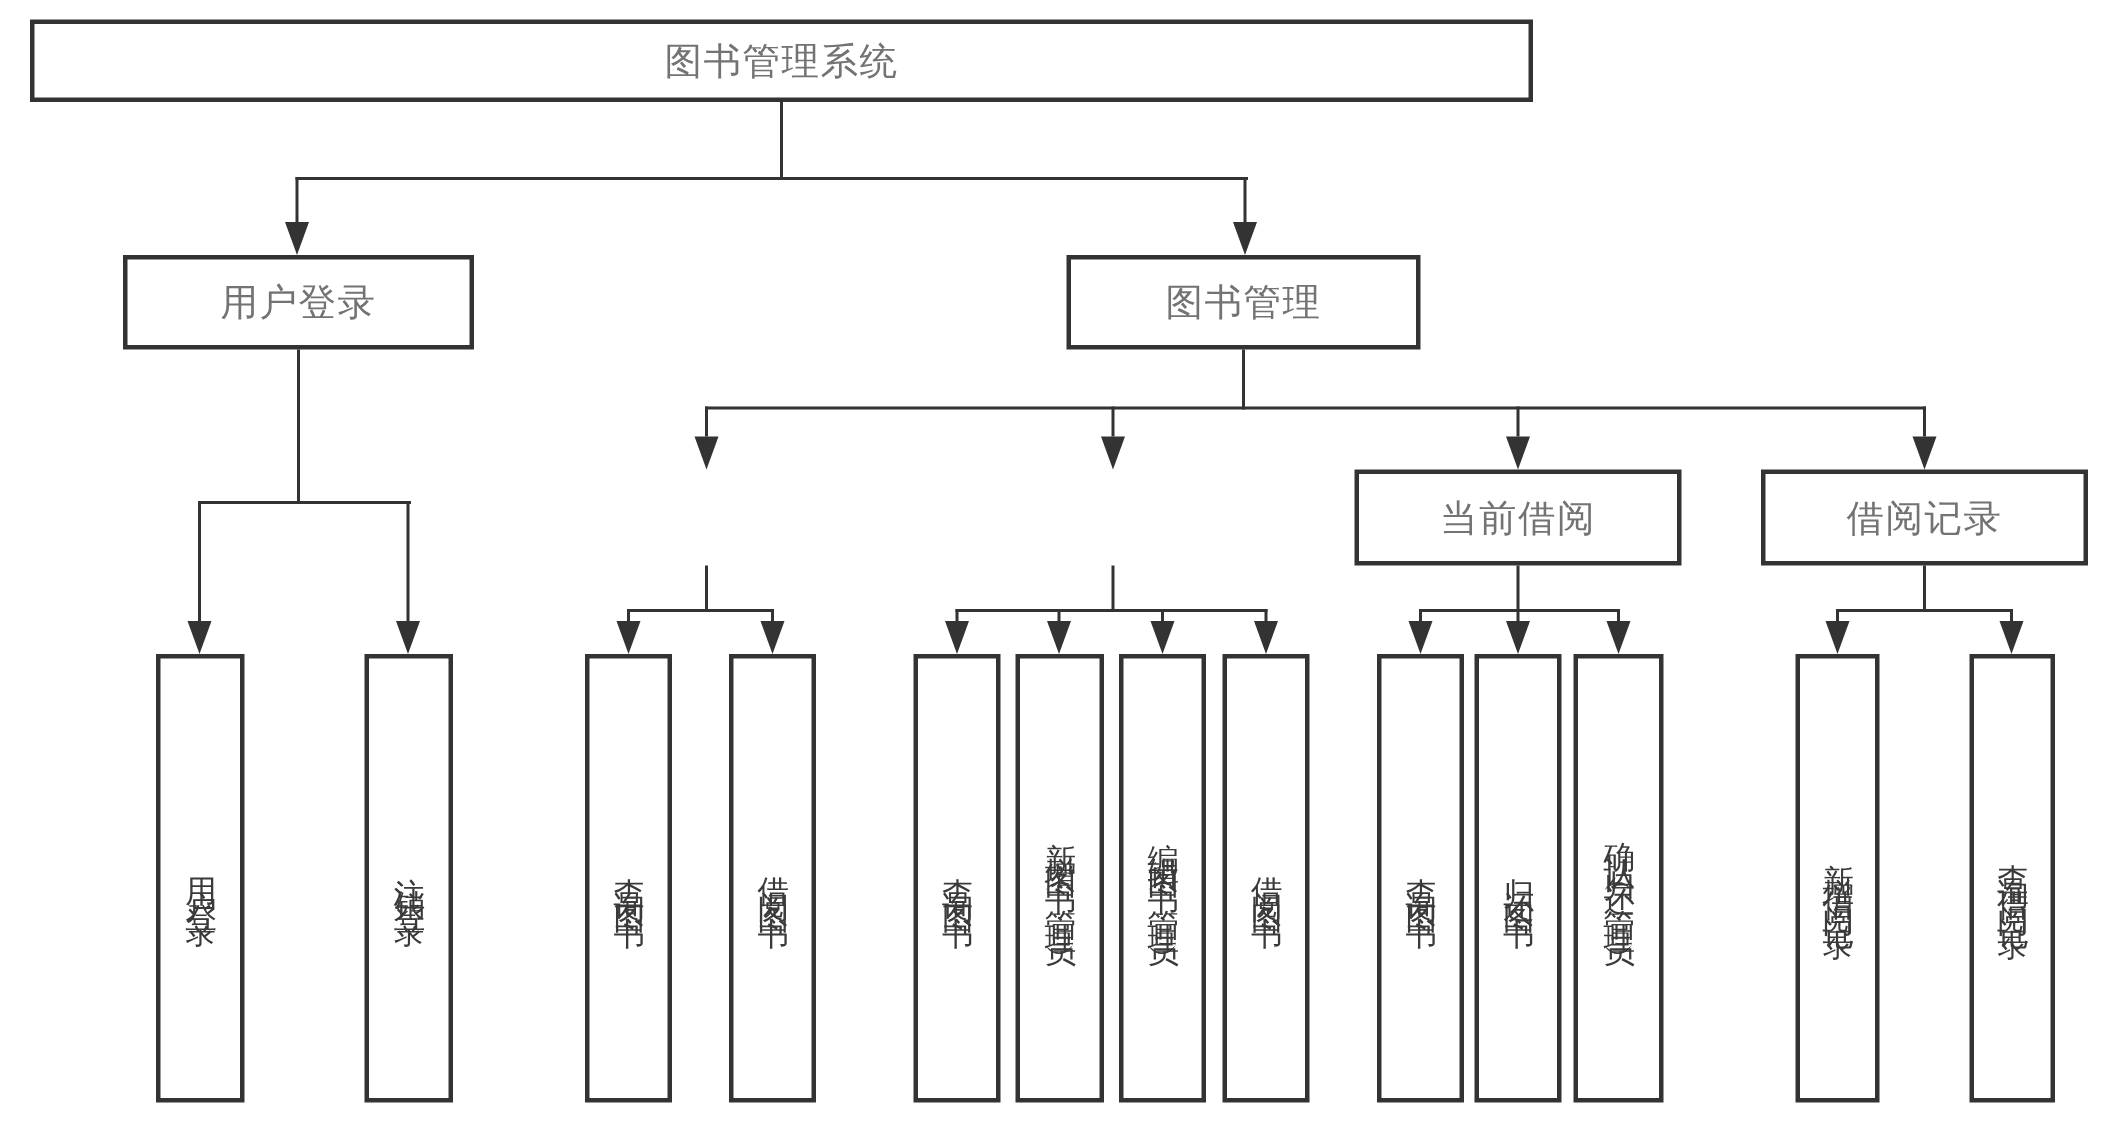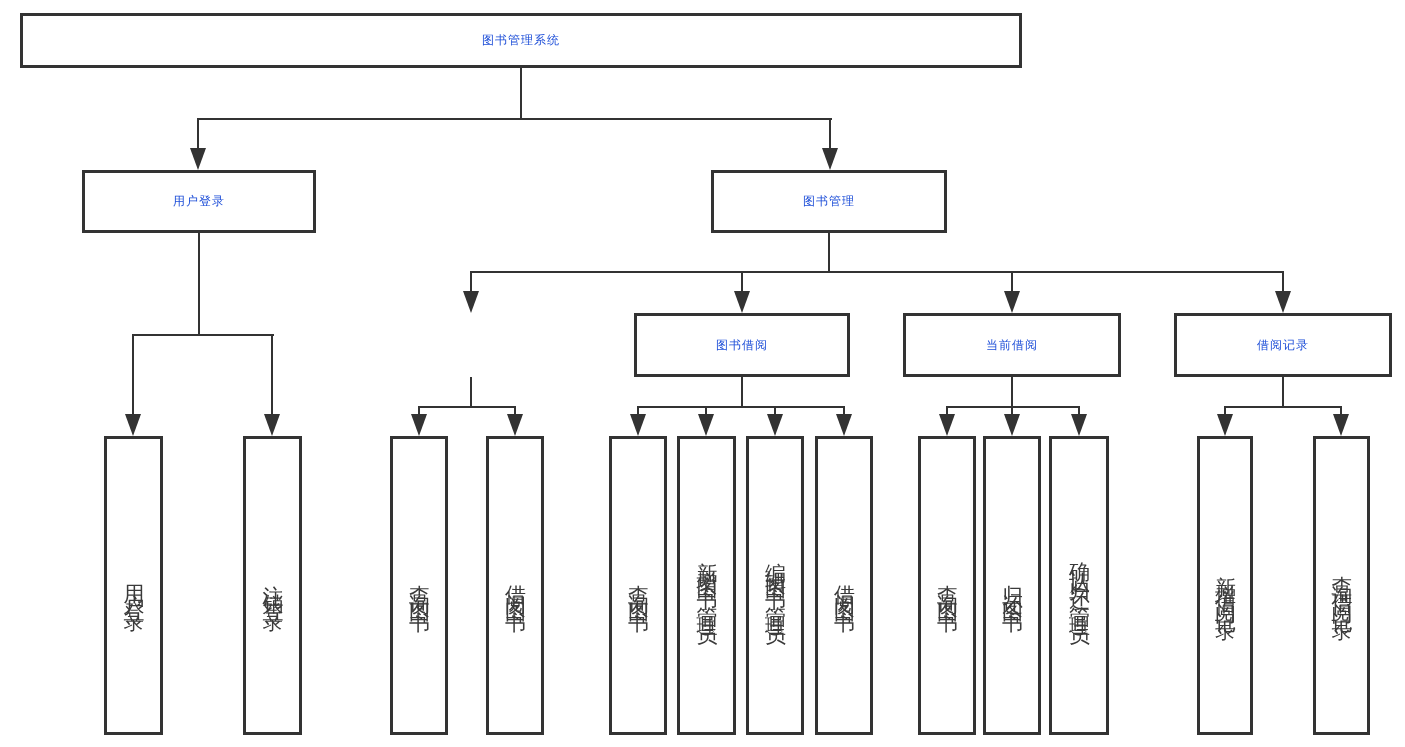--- a/index.html
+++ b/index.html
@@ -2,21 +2,21 @@
 <html><head>
 <meta charset="utf-8">
 <style>
   html,body{margin:0;padding:0;background:#ffffff;}
   body{font-family:"DejaVu Sans","Liberation Sans",sans-serif;}
   #stage{position:relative;width:1405px;height:747px;background:#ffffff;overflow:hidden;}
 
   
   .box{position:absolute;box-sizing:border-box;background:#ffffff;border:3px solid #333333;
        display:flex;align-items:center;justify-content:center;}
-  .hlabel{font-size:12px;color:#1d4ed8;letter-spacing:1px;white-space:nowrap;}
+  .hlabel{font-size:25px;color:#737373;letter-spacing:1px;white-space:nowrap;}
   .vlabel{writing-mode:vertical-rl;text-orientation:mixed;font-size:21px;letter-spacing:9px;
           color:#3a3a3a;line-height:1;white-space:nowrap;}
 
   
   .vline{position:absolute;width:2px;background:#333333;}
   .hline{position:absolute;height:2px;background:#333333;}
   .drop{position:absolute;width:16px;}
   .drop::before{content:"";position:absolute;left:7px;top:0;width:2px;height:calc(100% - 22px);background:#333333;}
   .drop::after{content:"";position:absolute;left:0;bottom:0;width:0;height:0;
                border-left:8px solid transparent;border-right:8px solid transparent;border-top:22px solid #333333;}
@@ -33,23 +33,20 @@
     <span class="hlabel">图书管理系统</span>
   </div>
 
   <div class="box" style="left:82px;top:170px;width:234px;height:63px;">
     <span class="hlabel">用户登录</span>
   </div>
   <div class="box" style="left:711px;top:170px;width:236px;height:63px;">
     <span class="hlabel">图书管理</span>
   </div>
 
-  <div class="box" style="left:634px;top:313px;width:216px;height:64px;">
-    <span class="hlabel">图书借阅</span>
-  </div>
   <div class="box" style="left:903px;top:313px;width:218px;height:64px;text-align:center;">
     <span class="hlabel">当前借阅</span>
   </div>
   <div class="box" style="left:1174px;top:313px;width:218px;height:64px;">
     <span class="hlabel">借阅记录</span>
   </div>
 
   <div class="box" style="left:104px;top:436px;width:59px;height:299px;">
     <span class="vlabel">用户登录</span>
   </div>

